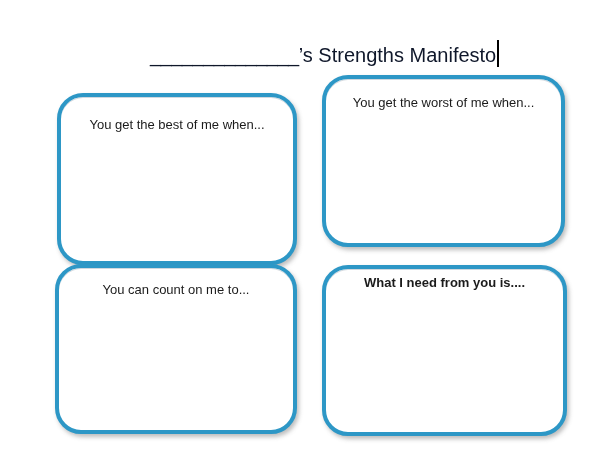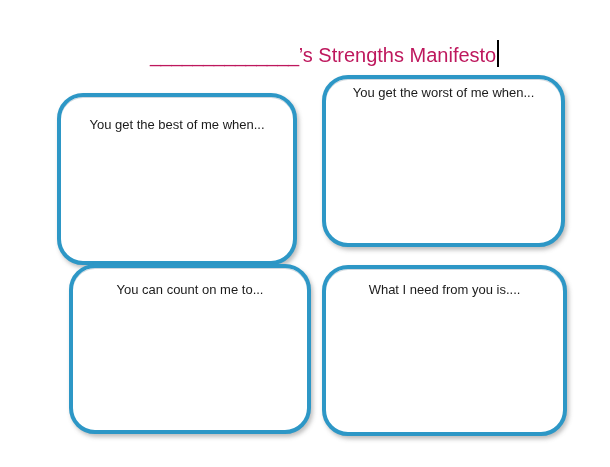--- a/index.html
+++ b/index.html
@@ -20,21 +20,21 @@
   
   .title-row {
     position: absolute;
     left: 150px;
     top: 16px;
     display: flex;
     align-items: baseline;
     font-size: 20px;
     line-height: 30px;
     white-space: nowrap;
-    color: #be185d;
+    color: #0f172a;
   }
   .name-blank {
     letter-spacing: -0.5px;
     font-weight: 400;
   }
   .title-text {
     font-weight: 400;
     margin-top: 24px;
   }
   .caret {
@@ -60,27 +60,27 @@
   .sbox .box-label {
     display: block;
     text-align: center;
     font-size: 13px;
     line-height: 16px;
     color: #1b1b1b;
     white-space: nowrap;
   }
   .box-best     { left: 57px;  top: 74px;  width: 240px; height: 172px; margin-top: 19px; }
   .box-worst    { left: 322px; top: 75px;  width: 243px; height: 172px; }
-  .box-count    { left: 55px;  top: 264px; width: 242px; height: 170px; margin-left: 14px; }
+  .box-count    { left: 55px;  top: 264px; width: 242px; height: 170px; }
   .box-need     { left: 322px; top: 265px; width: 245px; height: 171px; }
 
   .box-best  .box-label { padding-top: 20px; }
-  .box-worst .box-label { padding-top: 6px; }
+  .box-worst .box-label { padding-top: 16px; }
   .box-count .box-label { padding-top: 14px; }
-  .box-need  .box-label { padding-top: 13px; }
+  .box-need  .box-label { padding-top: 6px; font-weight: bold; }
 </style>
 </head>
 <body>
 
 <div class="page">
 
   <div class="title-row">
     <span class="name-blank">______________</span>
     <span class="title-text">’s Strengths Manifesto</span>
     <span class="caret"></span>

